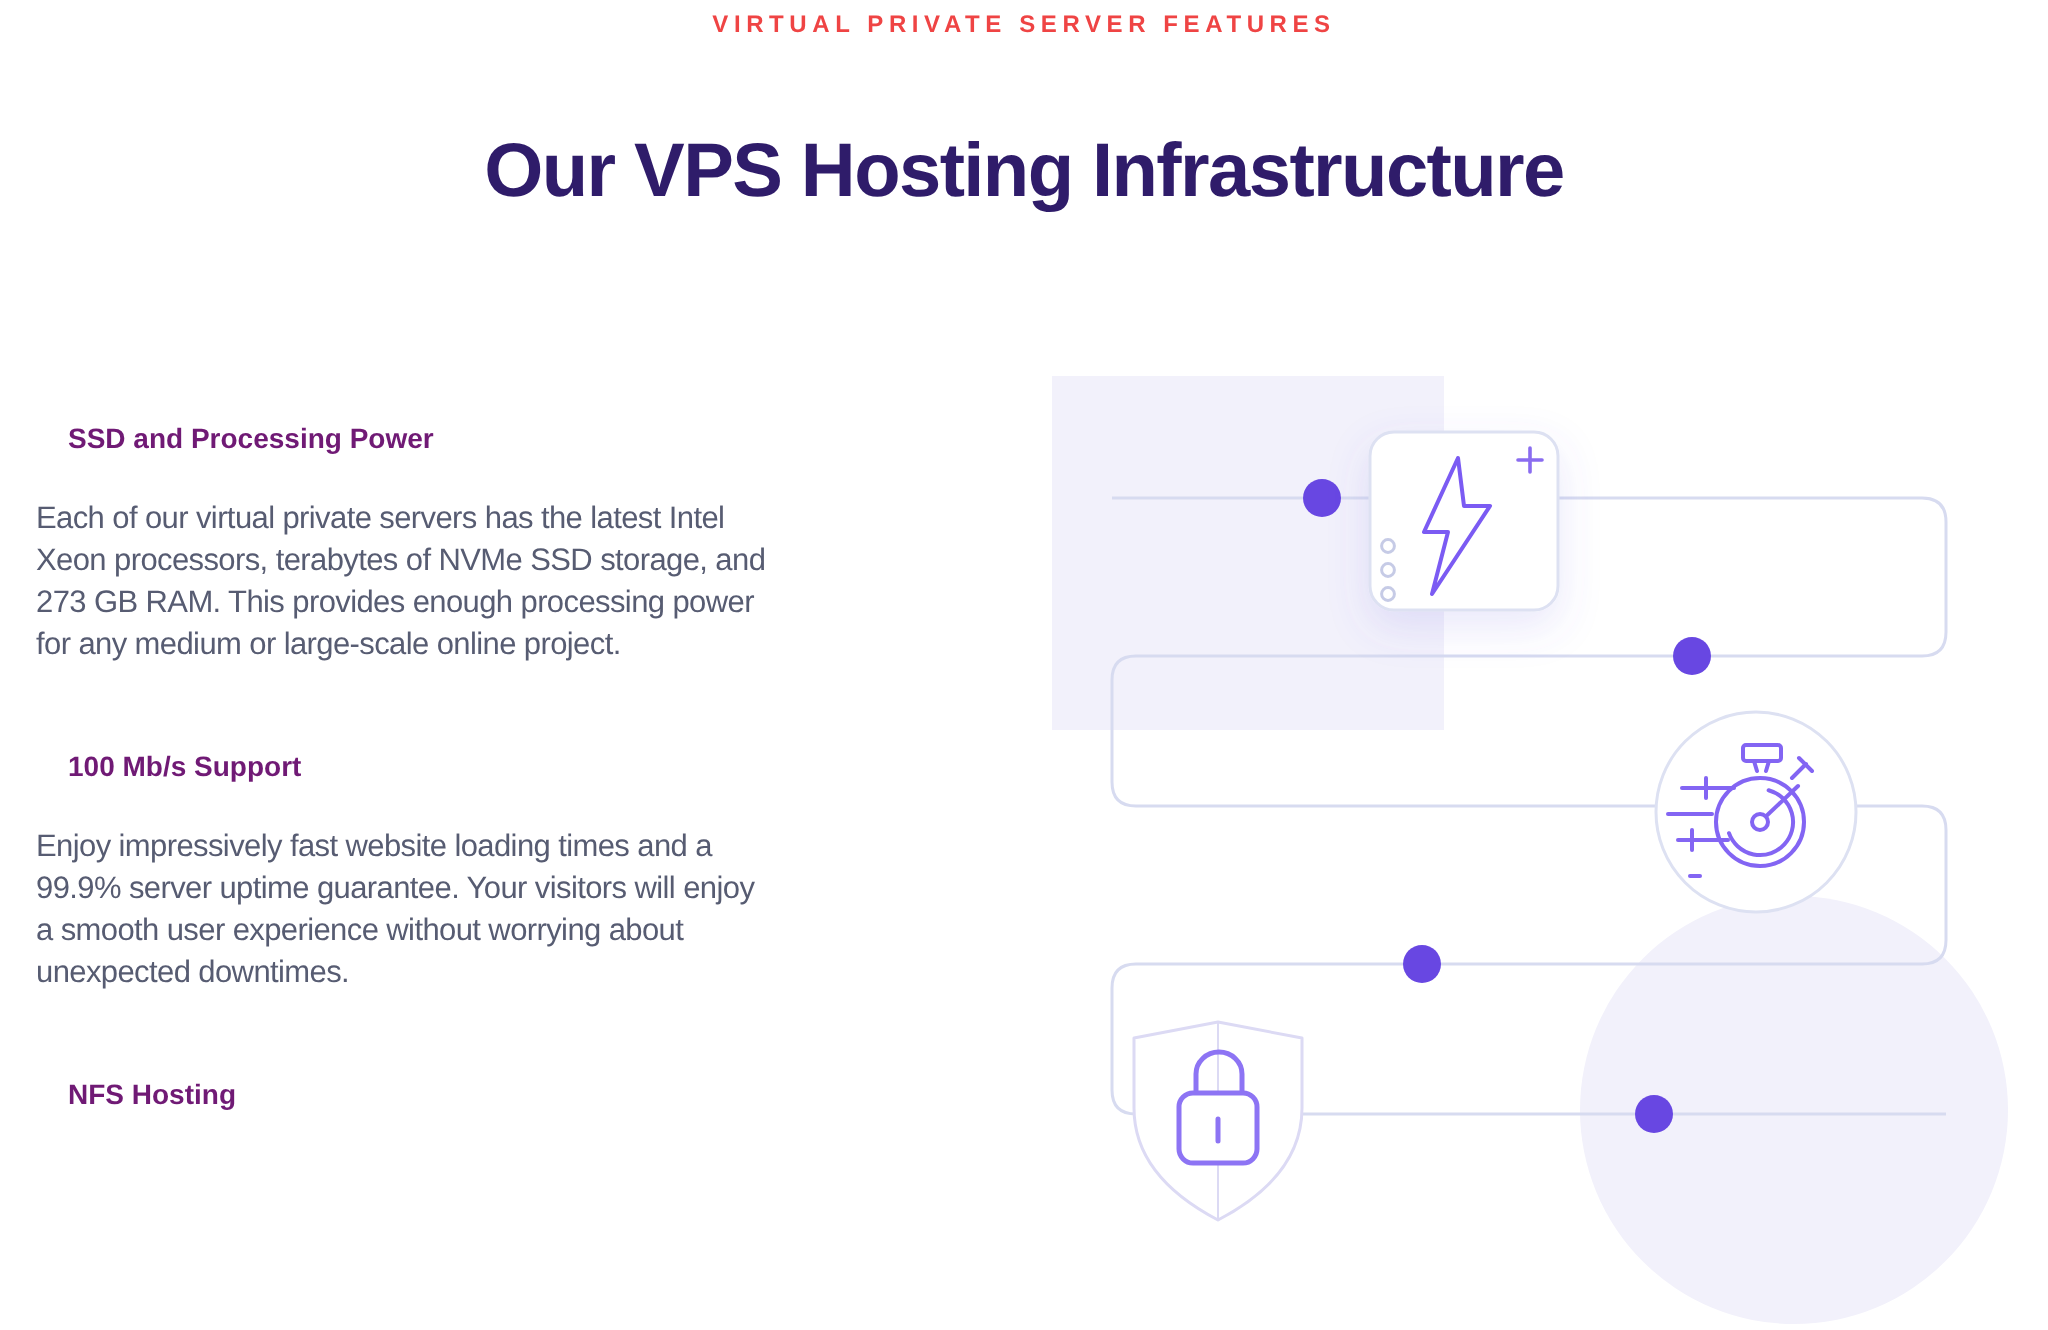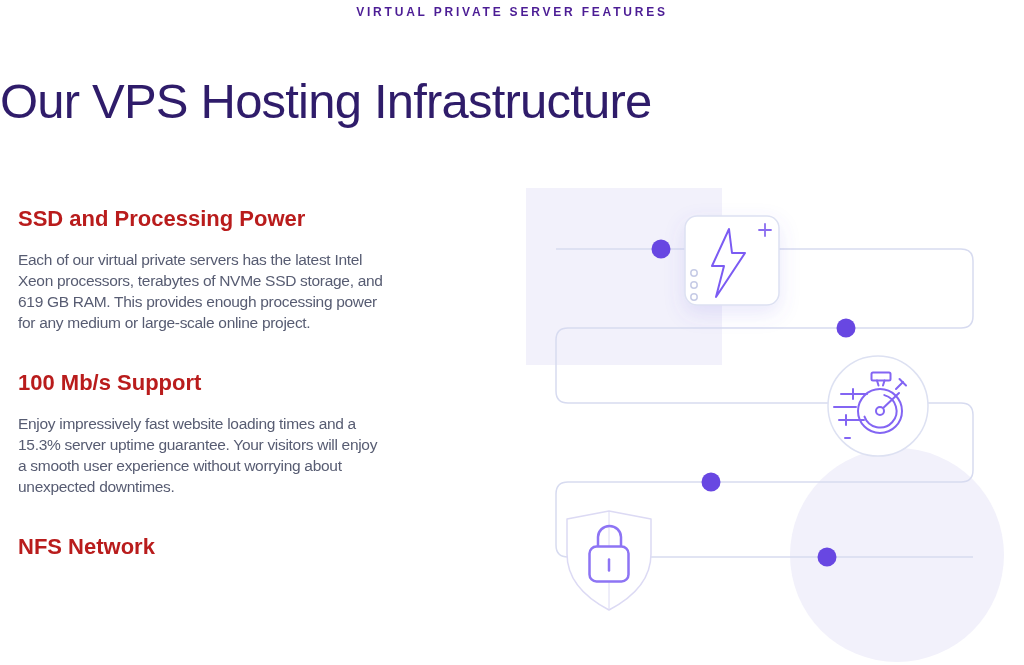--- a/index.html
+++ b/index.html
@@ -8,35 +8,36 @@
     background:#ffffff;
     font-family:"Liberation Sans", sans-serif;
     position:relative;
     overflow:hidden;
   }
   .eyebrow {
     position:absolute; top:5px; left:0; right:0;
     text-align:center;
     font-size:12px; font-weight:700;
     letter-spacing:2.8px;
-    color:#4c1d95;
+    color:#ef4444;
   }
   .title {
     position:absolute; top:40px; left:0; right:0;
-    font-size:49px; font-weight:400;
+    text-align:center;
+    font-size:38px; font-weight:700;
     letter-spacing:-0.8px;
     color:#2f1c6a;
   }
   .features {
     position:absolute; left:18px; top:207px; width:470px;
   }
   .feature h3 {
-    margin:0 0 18px 0;
-    font-size:22px; line-height:24px; font-weight:700;
-    color:#b91c1c;
+    margin:0 0 18px 16px;
+    font-size:14px; line-height:24px; font-weight:700;
+    color:#701a75;
   }
   .feature p {
     margin:0 0 38px 0;
     font-size:15.5px; line-height:21px;
     letter-spacing:-0.3px;
     color:#575c72;
     white-space:pre-line;
   }
   .illustration {
     position:absolute; left:505px; top:180px;
@@ -47,32 +48,32 @@
 <body>
 
 <div class="eyebrow">VIRTUAL PRIVATE SERVER FEATURES</div>
 <h1 class="title">Our VPS Hosting Infrastructure</h1>
 
 <div class="features">
   <div class="feature">
     <h3>SSD and Processing Power</h3>
     <p>Each of our virtual private servers has the latest Intel
 Xeon processors, terabytes of NVMe SSD storage, and
-619 GB RAM. This provides enough processing power
+273 GB RAM. This provides enough processing power
 for any medium or large-scale online project.</p>
   </div>
   <div class="feature">
     <h3>100 Mb/s Support</h3>
     <p>Enjoy impressively fast website loading times and a
-15.3% server uptime guarantee. Your visitors will enjoy
+99.9% server uptime guarantee. Your visitors will enjoy
 a smooth user experience without worrying about
 unexpected downtimes.</p>
   </div>
   <div class="feature">
-    <h3>NFS Network</h3>
+    <h3>NFS Hosting</h3>
   </div>
 </div>
 
 <div class="illustration">
   <svg width="519" height="485" viewBox="0 0 519 485" xmlns="http://www.w3.org/2000/svg">
     <defs>
       <filter id="cardShadow" x="-40%" y="-40%" width="180%" height="180%">
         <feDropShadow dx="0" dy="8" stdDeviation="10" flood-color="#6a5ae0" flood-opacity="0.14"></feDropShadow>
       </filter>
     </defs>

